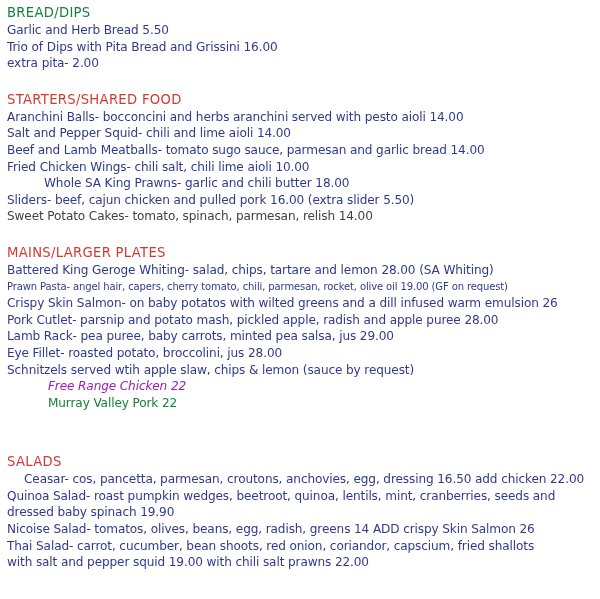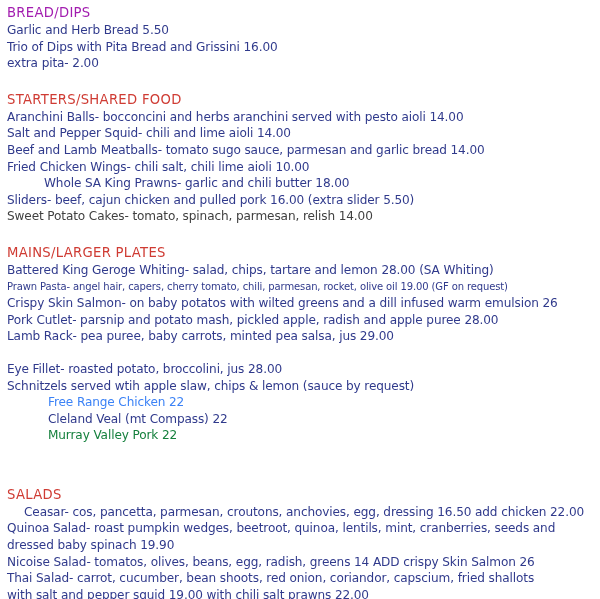--- a/index.html
+++ b/index.html
@@ -68,21 +68,21 @@
   .spacer { width: 100%; }
 </style>
 </head>
 <body style="background: rgb(255, 255, 255);">
 
 <div id="menu" style="background: rgb(255, 255, 255);">
 
   <div class="spacer gap-top"></div>
 
   <div class="section">
-    <div class="section-title" style="color: #a21caf;">BREAD/DIPS</div>
+    <div class="section-title" style="color: #15803d;">BREAD/DIPS</div>
     <div class="item" style="color: rgb(48, 58, 140);">Garlic and Herb Bread 5.50</div>
     <div class="item" style="color: rgb(48, 58, 140);">Trio of Dips with Pita Bread and Grissini 16.00</div>
     <div class="item" style="color: rgb(48, 58, 140);">extra pita- 2.00</div>
   </div>
 
   <div class="spacer gap-sec"></div>
 
   <div class="section">
     <div class="section-title" style="color: rgb(207, 59, 51);">STARTERS/SHARED FOOD</div>
     <div class="item" style="color: rgb(48, 58, 140);">Aranchini Balls- bocconcini and herbs aranchini served with pesto aioli 14.00</div>
@@ -96,24 +96,23 @@
 
   <div class="spacer gap-sec"></div>
 
   <div class="section">
     <div class="section-title" style="color: rgb(207, 59, 51);">MAINS/LARGER PLATES</div>
     <div class="item" style="color: rgb(48, 58, 140);">Battered King Geroge Whiting- salad, chips, tartare and lemon 28.00 (SA Whiting)</div>
     <div class="item" style="color: rgb(48, 58, 140); font-size: 10px;">Prawn Pasta- angel hair, capers, cherry tomato, chili, parmesan, rocket, olive oil 19.00  (GF on request)</div>
     <div class="item" style="color: rgb(48, 58, 140);">Crispy Skin Salmon- on baby potatos with wilted greens and a dill infused warm emulsion 26</div>
     <div class="item" style="color: rgb(48, 58, 140);">Pork Cutlet- parsnip and potato mash, pickled apple, radish and apple puree 28.00</div>
     <div class="item" style="color: rgb(48, 58, 140);">Lamb Rack- pea puree, baby carrots, minted pea salsa, jus 29.00</div>
-    <div class="item" style="color: rgb(48, 58, 140); margin-top: 16px;">Eye Fillet- roasted potato, broccolini, jus 28.00</div>
+    <div class="item" style="color: rgb(48, 58, 140);">Eye Fillet- roasted potato, broccolini, jus 28.00</div>
     <div class="item" style="color: rgb(48, 58, 140);">Schnitzels served wtih apple slaw, chips &amp; lemon (sauce by request)</div>
-    <div class="item indent" style="color: #3b82f6;">Free Range Chicken 22</div>
-    <div class="item indent" style="color: rgb(48, 58, 140);">Cleland Veal (mt Compass) 22</div>
+    <div class="item indent" style="color: #a21caf; font-style: italic;">Free Range Chicken 22</div>
     <div class="item indent" style="color: #15803d;">Murray Valley Pork 22</div>
   </div>
 
   <div class="spacer gap-sec-lg"></div>
 
   <div class="section">
     <div class="section-title" style="color: rgb(207, 59, 51);">SALADS</div>
     <div class="item" style="color: rgb(48, 58, 140); margin-left: 24px;">Ceasar- cos, pancetta, parmesan, croutons, anchovies, egg, dressing 16.50 add chicken 22.00</div>
     <div class="item wrap" style="color: rgb(48, 58, 140);">Quinoa Salad- roast pumpkin wedges, beetroot, quinoa, lentils, mint, cranberries, seeds and dressed baby spinach 19.90</div>
     <div class="item" style="color: rgb(48, 58, 140);">Nicoise Salad- tomatos, olives, beans, egg, radish, greens 14 ADD crispy Skin Salmon 26</div>

